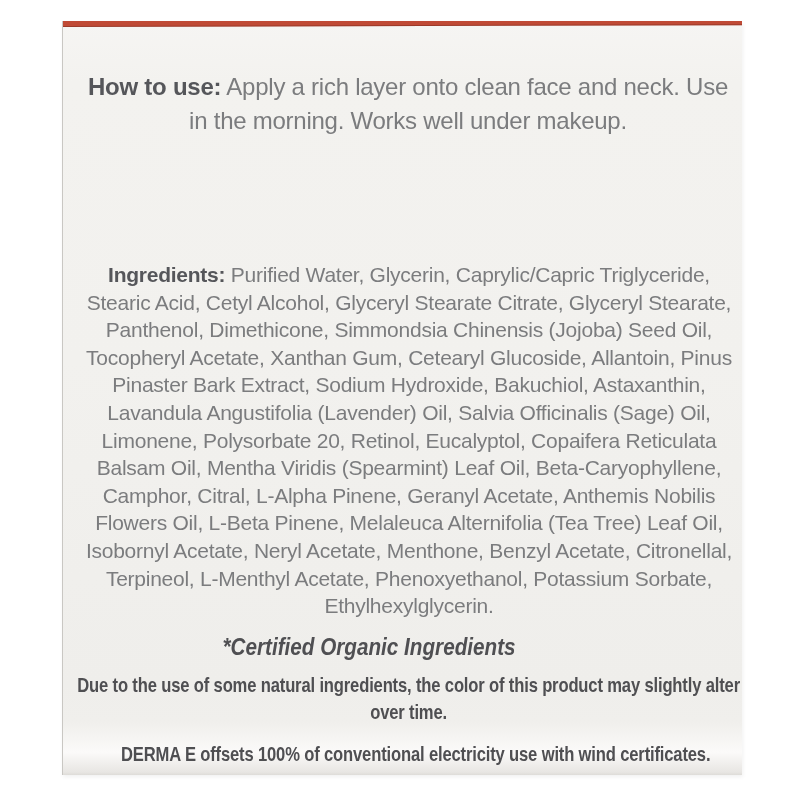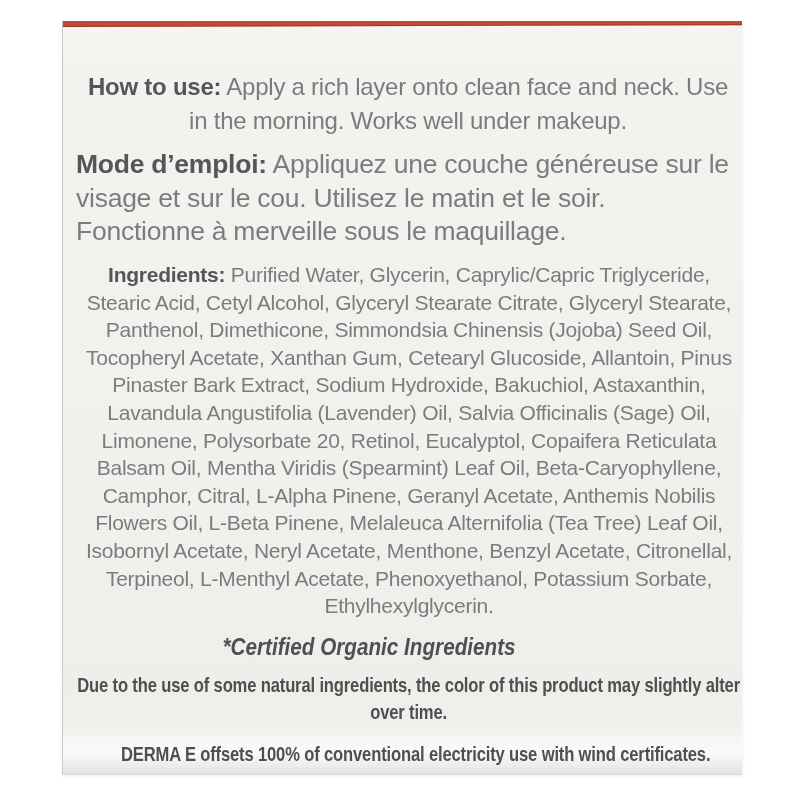--- a/index.html
+++ b/index.html
@@ -64,24 +64,20 @@
 <div class="photo-stage">
   <div class="panel">
 
     <div class="stripe"></div>
 
     <p class="para howto">
       <b>How to use:</b>
       <span>Apply a rich layer onto clean face and neck. Use in the morning. Works well under makeup.</span>
     </p>
 
-    <p class="para mode">
-      <b>Mode d’emploi:</b>
-      <span>Appliquez une couche généreuse sur le visage et sur le cou. Utilisez le matin et le soir. Fonctionne à merveille sous le maquillage.</span>
-    </p>
 
     <div class="lower">
       <p class="ingredients">
         <b>Ingredients:</b>
         <span>Purified Water, Glycerin, Caprylic/Capric Triglyceride, Stearic Acid, Cetyl Alcohol, Glyceryl Stearate Citrate, Glyceryl Stearate, Panthenol, Dimethicone, Simmondsia Chinensis (Jojoba) Seed Oil, Tocopheryl Acetate, Xanthan Gum, Cetearyl Glucoside, Allantoin, Pinus Pinaster Bark Extract, Sodium Hydroxide, Bakuchiol, Astaxanthin, Lavandula Angustifolia (Lavender) Oil, Salvia Officinalis (Sage) Oil, Limonene, Polysorbate 20, Retinol, Eucalyptol, Copaifera Reticulata Balsam Oil, Mentha Viridis (Spearmint) Leaf Oil, Beta-Caryophyllene, Camphor, Citral, L-Alpha Pinene, Geranyl Acetate, Anthemis Nobilis Flowers Oil, L-Beta Pinene, Melaleuca Alternifolia (Tea Tree) Leaf Oil, Isobornyl Acetate, Neryl Acetate, Menthone, Benzyl Acetate, Citronellal, Terpineol, L-Menthyl Acetate, Phenoxyethanol, Potassium Sorbate, Ethylhexylglycerin.</span>
       </p>
 
       <p class="organic">*Certified Organic Ingredients</p>
 
       <p class="note note-color">Due to the use of some natural ingredients, the color of this product may slightly alter over time.</p>

